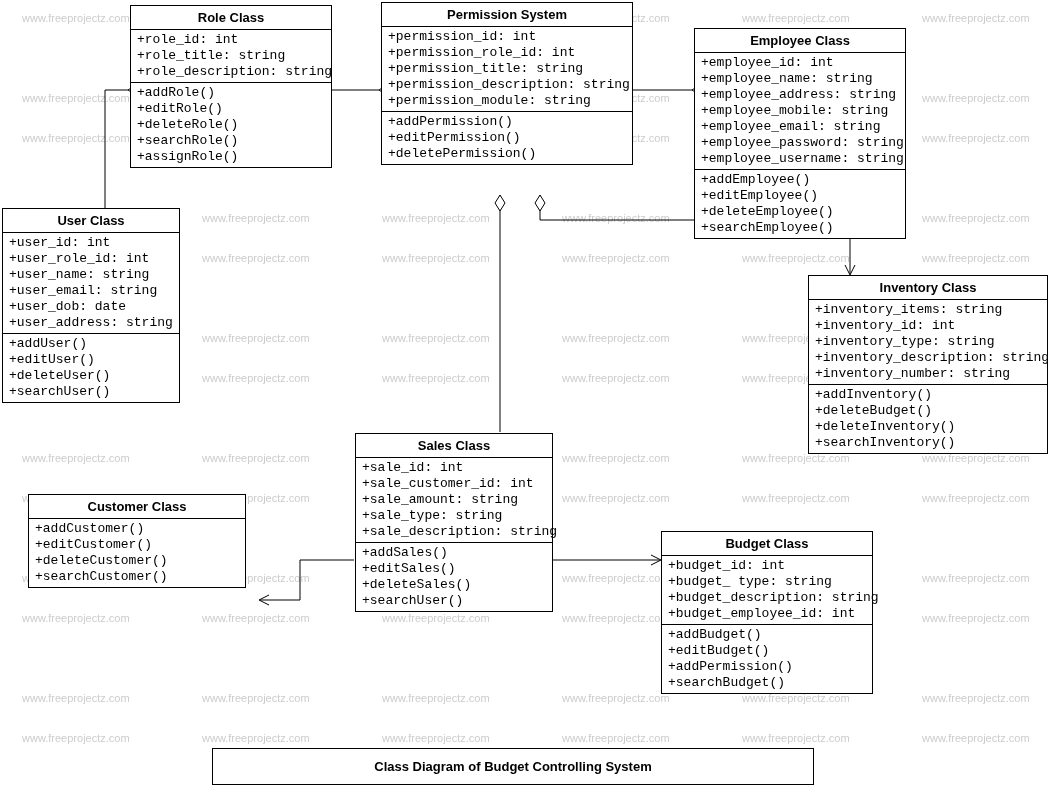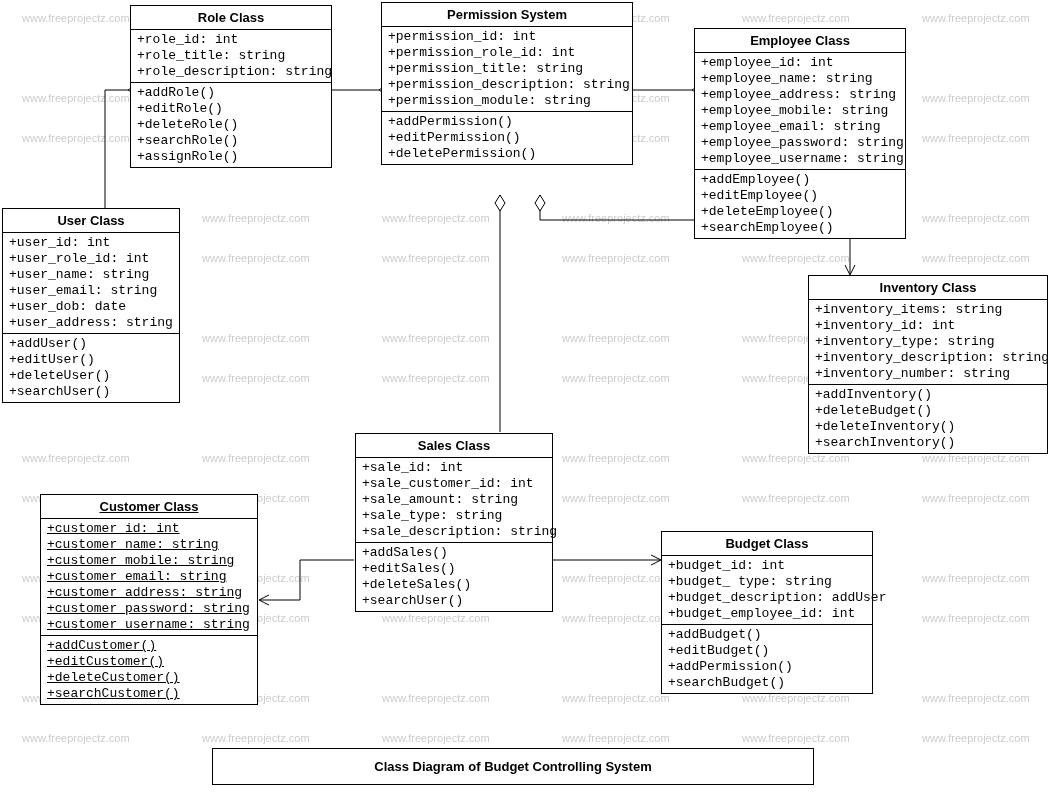--- a/index.html
+++ b/index.html
@@ -285,45 +285,36 @@
         <div class="class-row">+sale_description: string</div>
       </div>
     <div class="class-section">
         <div class="class-row">+addSales()</div>
         <div class="class-row">+editSales()</div>
         <div class="class-row">+deleteSales()</div>
         <div class="class-row">+searchUser()</div>
       </div>
   </div>
 
-  <div class="class-box" style="left:40px; top:494px; width:216px;text-decoration:underline;">
+  <div class="class-box" style="left:28px; top:494px; width:216px;">
     <div class="class-title">Customer Class</div>
-    <div class="class-section">
-        <div class="class-row">+customer_id: int</div>
-        <div class="class-row">+customer_name: string</div>
-        <div class="class-row">+customer_mobile: string</div>
-        <div class="class-row">+customer_email: string</div>
-        <div class="class-row">+customer_address: string</div>
-        <div class="class-row">+customer_password: string</div>
-        <div class="class-row">+customer_username: string</div>
-      </div>
     <div class="class-section">
         <div class="class-row">+addCustomer()</div>
         <div class="class-row">+editCustomer()</div>
         <div class="class-row">+deleteCustomer()</div>
         <div class="class-row">+searchCustomer()</div>
       </div>
   </div>
 
   <div class="class-box" style="left:661px; top:531px; width:210px;">
     <div class="class-title">Budget Class</div>
     <div class="class-section">
         <div class="class-row">+budget_id: int</div>
         <div class="class-row">+budget_ type: string</div>
-        <div class="class-row">+budget_description: addUser</div>
+        <div class="class-row">+budget_description: string</div>
         <div class="class-row">+budget_employee_id: int</div>
       </div>
     <div class="class-section">
         <div class="class-row">+addBudget()</div>
         <div class="class-row">+editBudget()</div>
         <div class="class-row">+addPermission()</div>
         <div class="class-row">+searchBudget()</div>
       </div>
   </div>
 

